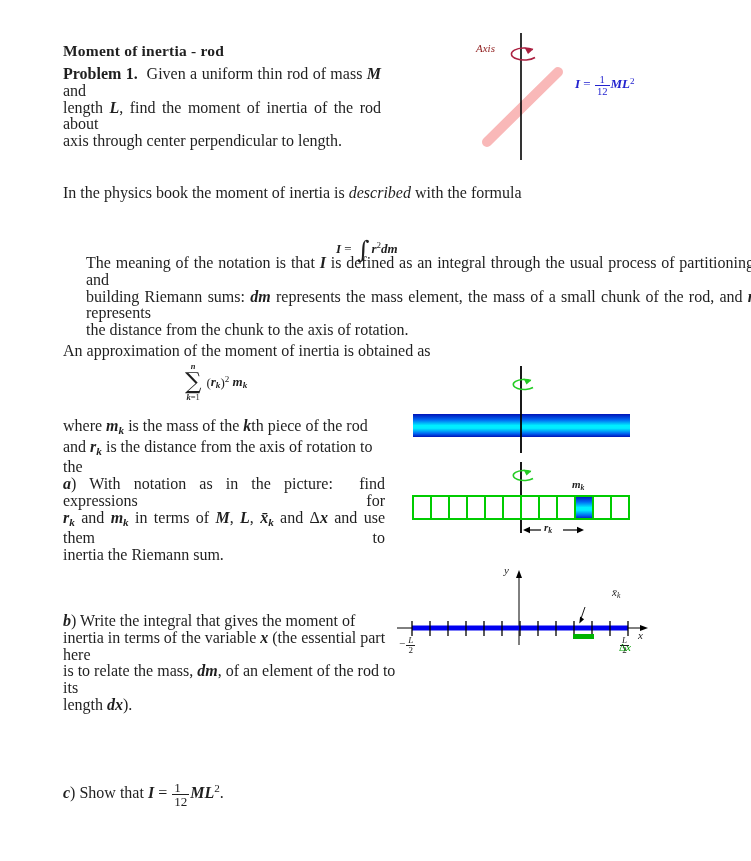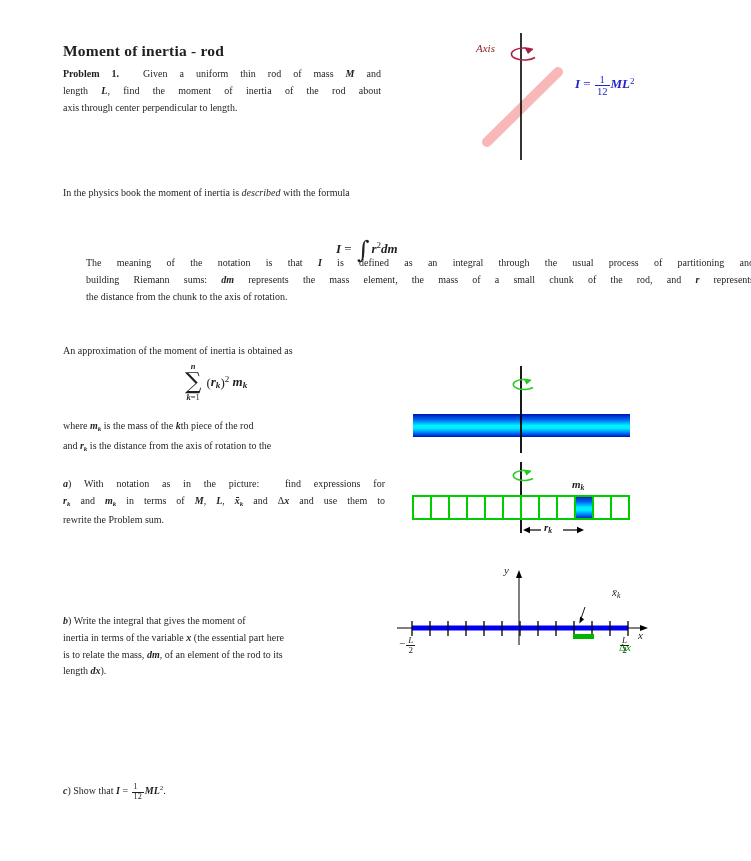--- a/index.html
+++ b/index.html
@@ -1,21 +1,21 @@
 <!DOCTYPE html>
 <html><head>
 <meta charset="utf-8">
 <style>
   html,body { margin:0; padding:0; background:#ffffff; }
   .page { position:relative; width:751px; height:861px; background:#ffffff;
           font-family:"Liberation Serif", serif; color:#1f1f1f; overflow:hidden; }
 
   .title { position:absolute; font-size:15.5px; font-weight:bold; letter-spacing:0.2px; }
 
-  .para { position:absolute; font-size:10px; line-height:16.8px; }
+  .para { position:absolute; font-size:16px; line-height:16.8px; }
   .para .line { text-align:justify; text-align-last:justify; }
   .para .line:last-child { text-align-last:left; }
   .para.noj .line { text-align:left; text-align-last:left; }
 
   i { font-style:italic; font-weight:bold; }
   em { font-style:italic; font-weight:normal; }
   .lt i, .lt { font-weight:normal; }
   sub { font-size:0.70em; vertical-align:-0.25em; }
   sup { font-size:0.70em; vertical-align:0.5em; }
 
@@ -89,21 +89,21 @@
   </div>
 
   <div class="para noj" style="left:63px; top:418px; width:318px;">
       <div class="line">where <i>m<sub>k</sub></i> is the mass of the <i>k</i>th piece of the rod</div>
       <div class="line">and <i>r<sub>k</sub></i> is the distance from the axis of rotation to the</div>
     </div>
 
   <div class="para" style="left:63px; top:476px; width:322px;">
       <div class="line"><i>a</i>) With notation as in the picture:&nbsp; find expressions for</div>
       <div class="line"><i>r<sub>k</sub></i> and <i>m<sub>k</sub></i> in terms of <i>M</i>, <i>L</i>, <i>x̄<sub>k</sub></i> and Δ<i>x</i> and use them to</div>
-      <div class="line">rewrite the Problem sum.</div>
+      <div class="line">inertia the Riemann sum.</div>
     </div>
 
   <div class="fig" style="left:400px; top:360px; width:250px; height:100px;">
     <svg width="250" height="100">
       <defs>
         <linearGradient id="rodGrad" x1="0" y1="0" x2="0" y2="1">
           <stop offset="0" stop-color="#0012b8"></stop>
           <stop offset="0.25" stop-color="#0066f2"></stop>
           <stop offset="0.5" stop-color="#00eeff"></stop>
           <stop offset="0.62" stop-color="#00eeff"></stop>

